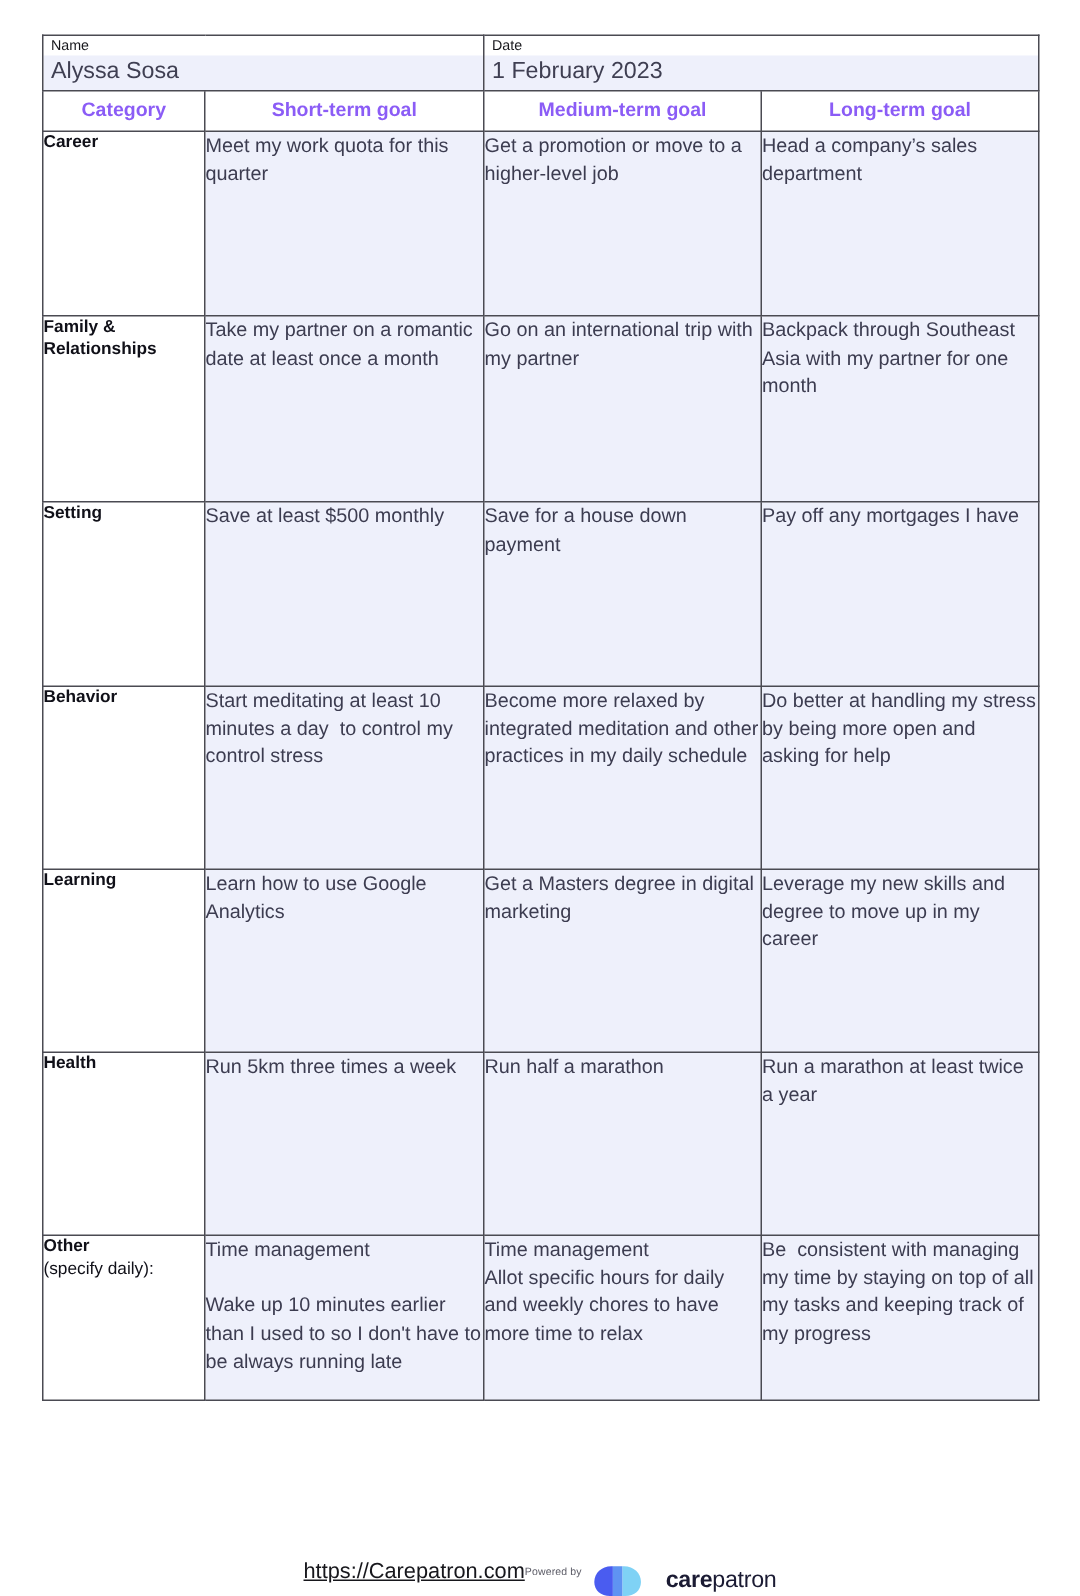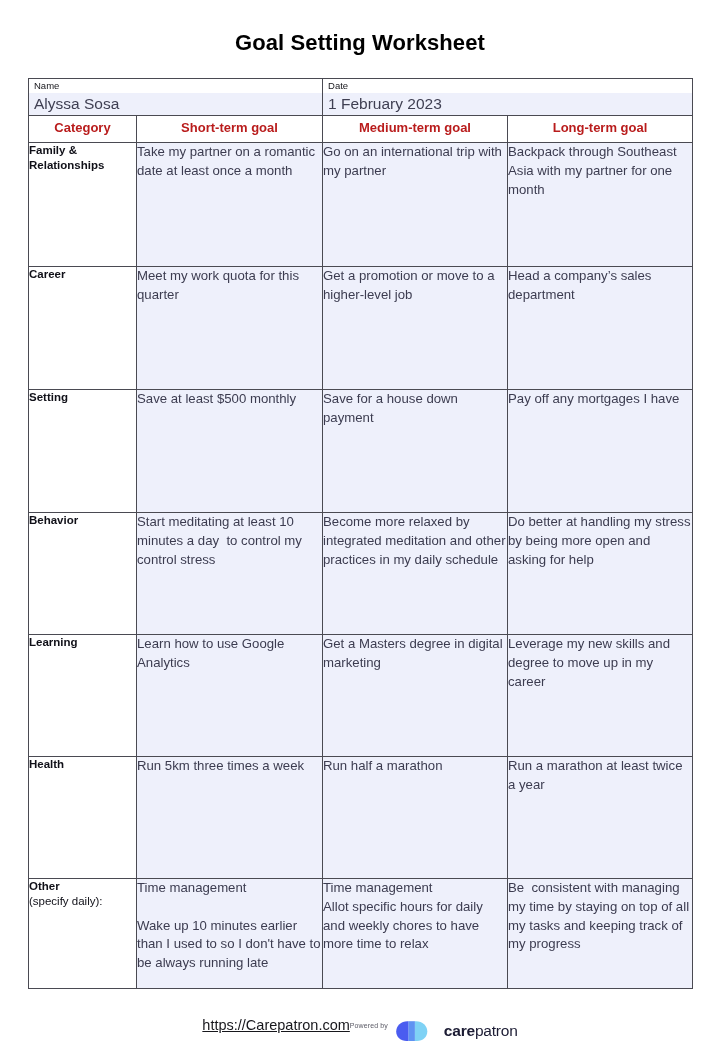--- a/index.html
+++ b/index.html
@@ -70,21 +70,21 @@
     line-height: 1.25;
     min-height: 19px;
   }
 
   
   .col-head td {
     background: #ffffff;
     text-align: center;
     font-size: 13px;
     font-weight: bold;
-    color: #b91c1c;
+    color: #8b5cf6;
     padding: 4px 2px 4px 2px;
     height: 18px;
   }
 
   
   .cat-cell {
     background: #ffffff;
     vertical-align: middle;
     padding: 6px 6px 6px 7px;
   }
@@ -153,21 +153,20 @@
     white-space: nowrap;
   }
   .brand-word b { font-weight: bold; }
   .brand-word span { font-weight: normal; }
 </style>
 </head>
 <body>
 
 <div class="page">
 
-  <h1 class="doc-title">Goal Setting Worksheet</h1>
 
   <table class="sheet">
     <colgroup>
       <col style="width:108px">
       <col style="width:186px">
       <col style="width:185px">
       <col style="width:185px">
     </colgroup>
     <tbody>
 
@@ -182,37 +181,37 @@
         </td>
       </tr>
 
       <tr class="col-head">
         <td>Category</td>
         <td>Short-term goal</td>
         <td>Medium-term goal</td>
         <td>Long-term goal</td>
       </tr>
 
+      <tr style="height:123px">
+        <td class="cat-cell">
+          <div class="cat-name">Career</div>
+        </td>
+        <td class="goal-cell">Meet my work quota for this quarter</td>
+        <td class="goal-cell">Get a promotion or move to a higher-level job</td>
+        <td class="goal-cell">Head a company’s sales department</td>
+      </tr>
+
       <tr style="height:124px">
         <td class="cat-cell">
           <div class="cat-name">Family &amp;
 Relationships</div>
         </td>
         <td class="goal-cell">Take my partner on a romantic date at least once a month</td>
         <td class="goal-cell">Go on an international trip with my partner</td>
         <td class="goal-cell">Backpack through Southeast Asia with my partner for one month</td>
-      </tr>
-
-      <tr style="height:123px">
-        <td class="cat-cell">
-          <div class="cat-name">Career</div>
-        </td>
-        <td class="goal-cell">Meet my work quota for this quarter</td>
-        <td class="goal-cell">Get a promotion or move to a higher-level job</td>
-        <td class="goal-cell">Head a company’s sales department</td>
       </tr>
 
       <tr style="height:123px">
         <td class="cat-cell">
           <div class="cat-name">Setting</div>
         </td>
         <td class="goal-cell">Save at least $500 monthly</td>
         <td class="goal-cell">Save for a house down payment</td>
         <td class="goal-cell">Pay off any mortgages I have</td>
       </tr>

